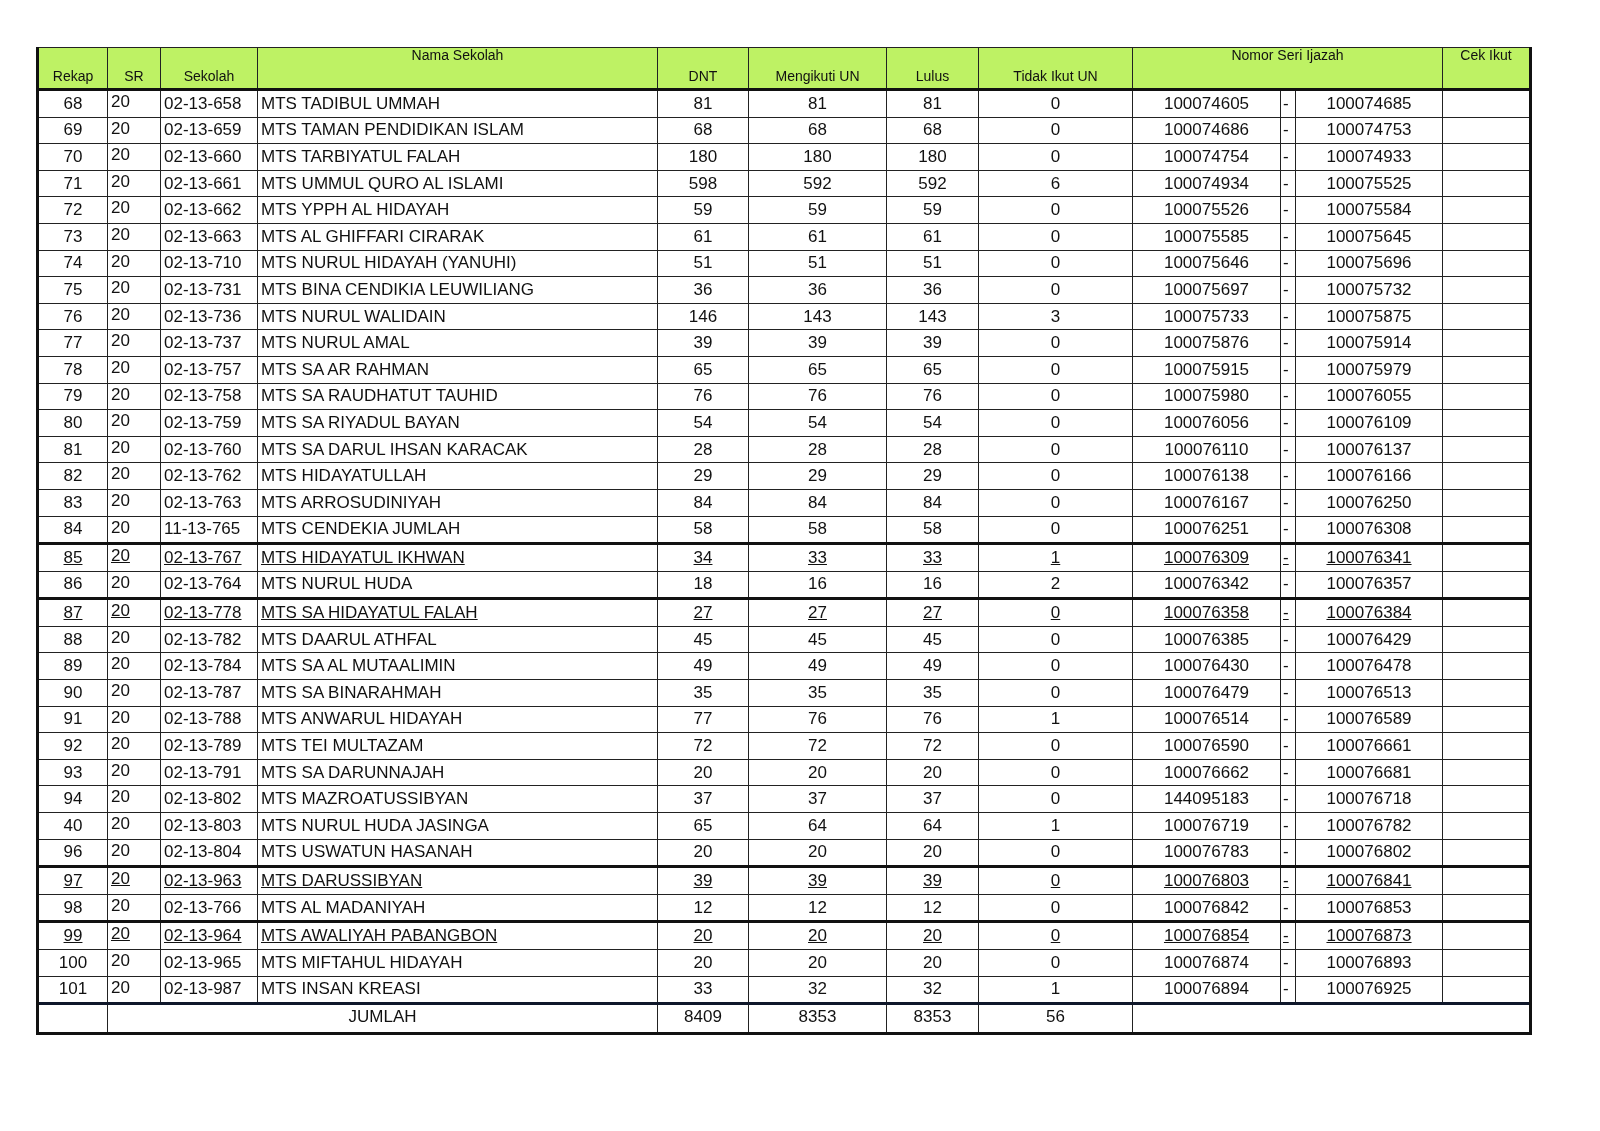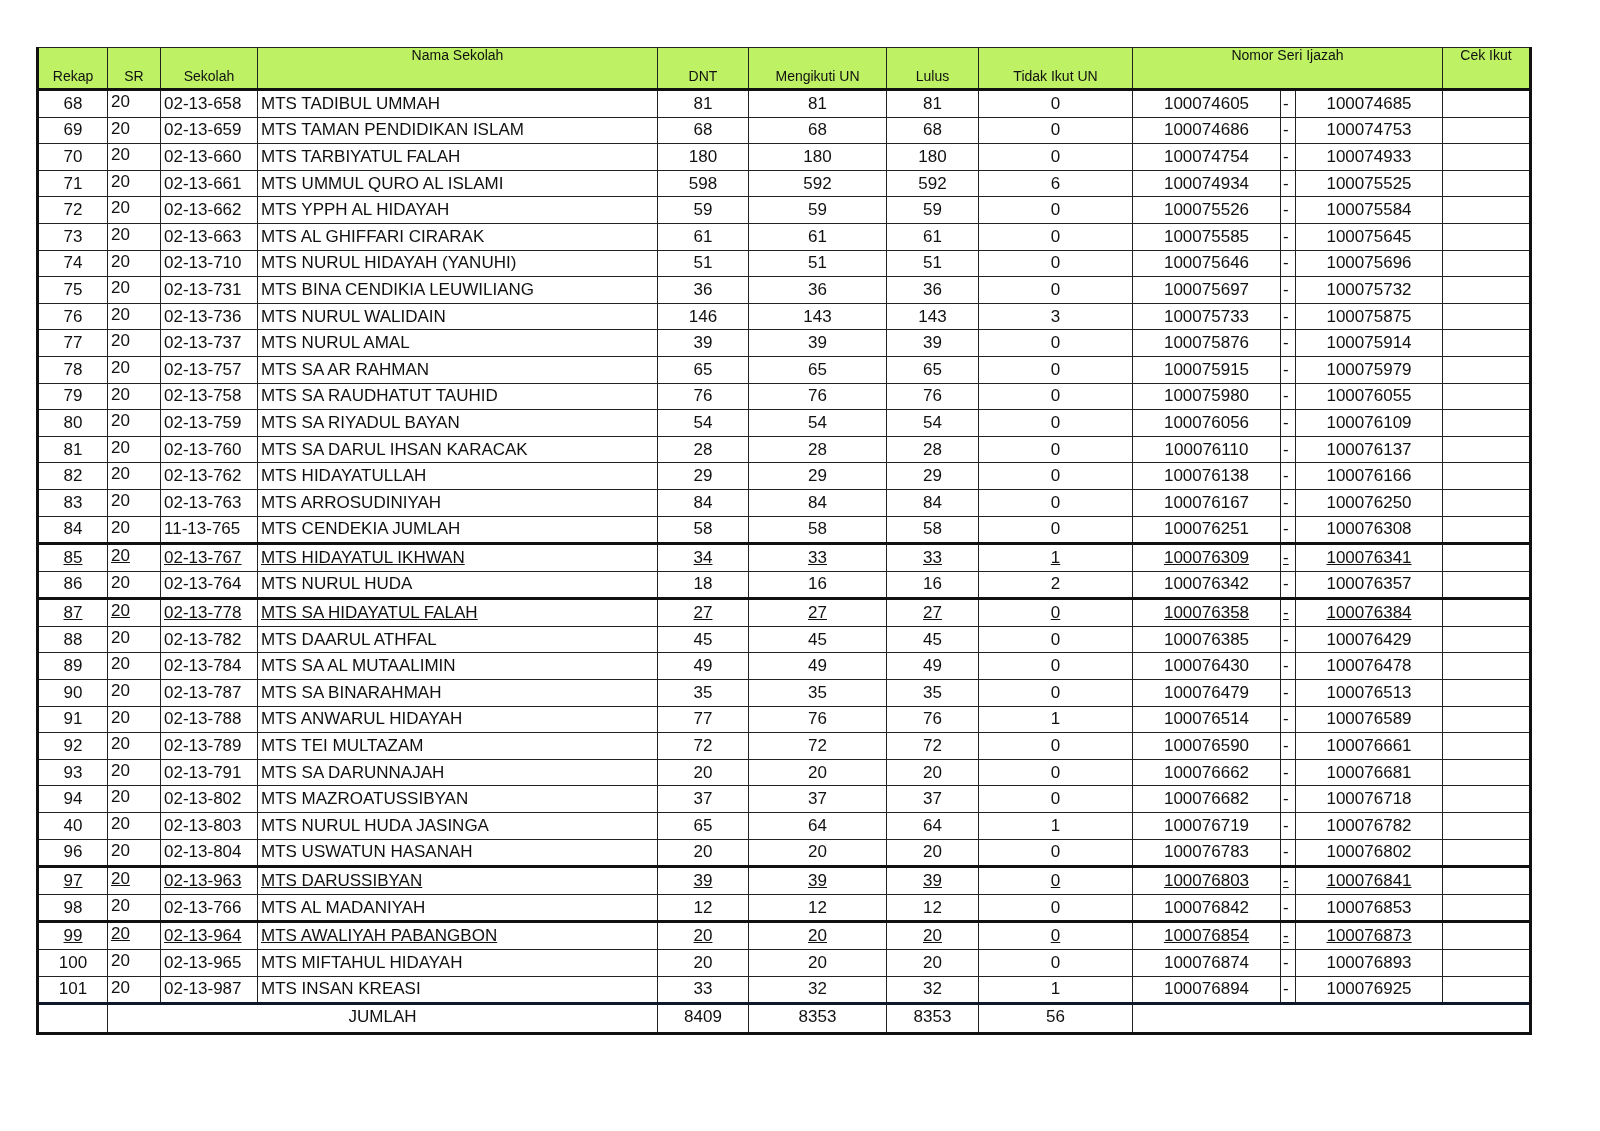--- a/index.html
+++ b/index.html
@@ -423,21 +423,21 @@
       </tr>
       <tr>
         <td class="c outer-left">94</td>
         <td class="sr">20</td>
         <td class="l">02-13-802</td>
         <td class="l">MTS MAZROATUSSIBYAN</td>
         <td class="c">37</td>
         <td class="c">37</td>
         <td class="c">37</td>
         <td class="c">0</td>
-        <td class="c">100076682</td>
+        <td class="c">144095183</td>
         <td class="dash">-</td>
         <td class="c">100076718</td>
         <td class="c outer-right"></td>
       </tr>
       <tr>
         <td class="c outer-left">40</td>
         <td class="sr">20</td>
         <td class="l">02-13-803</td>
         <td class="l">MTS NURUL HUDA JASINGA</td>
         <td class="c">65</td>

